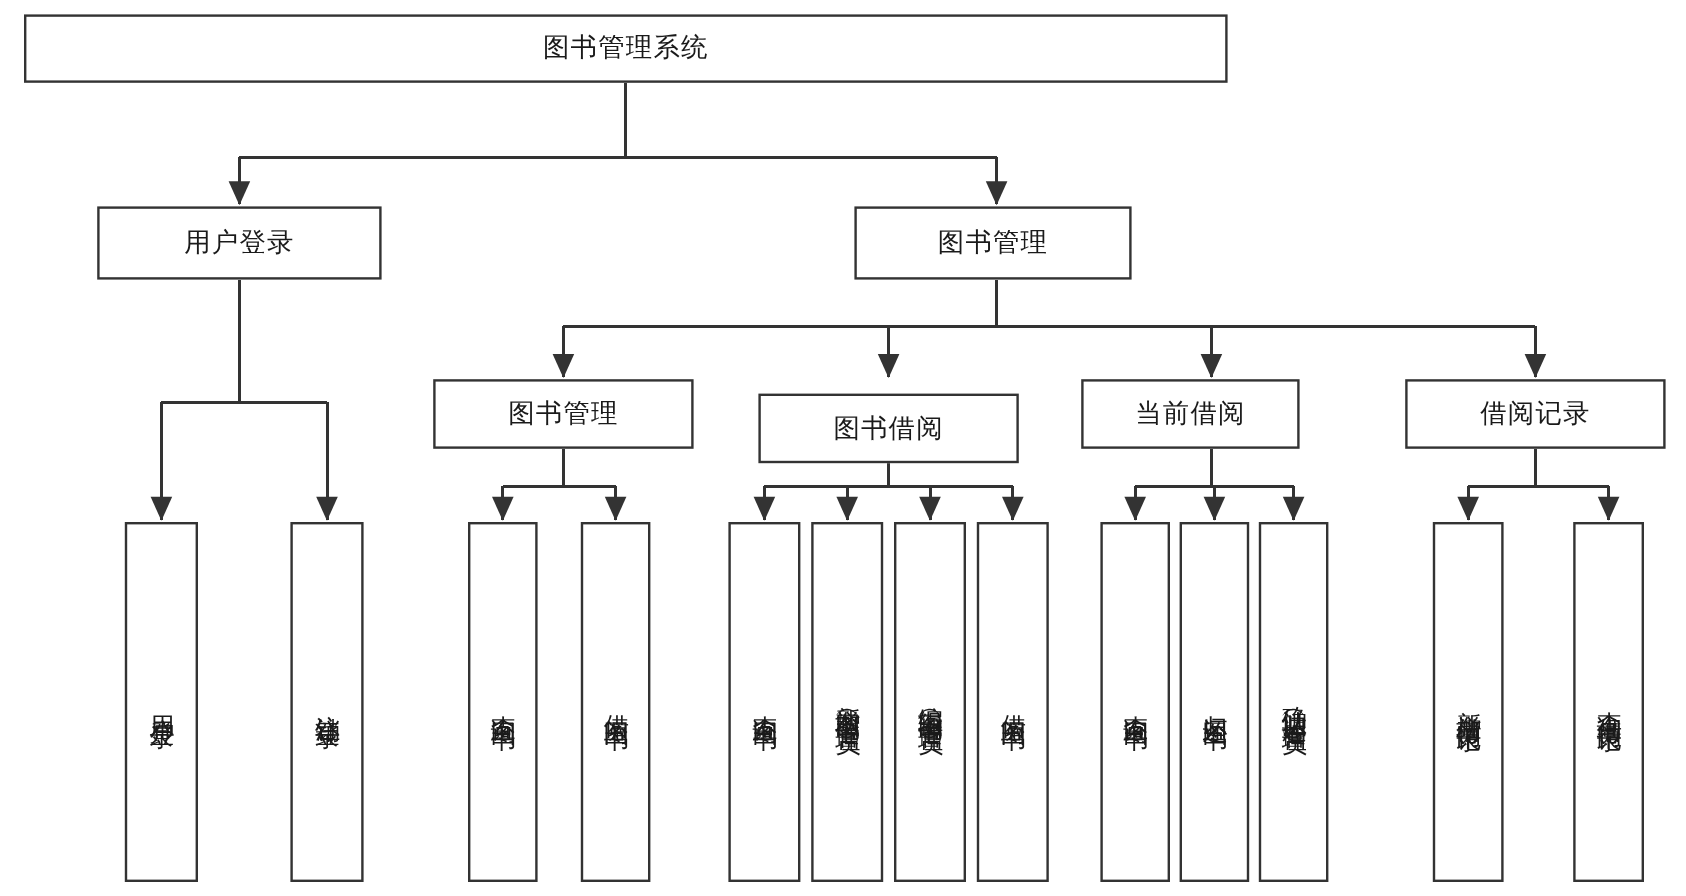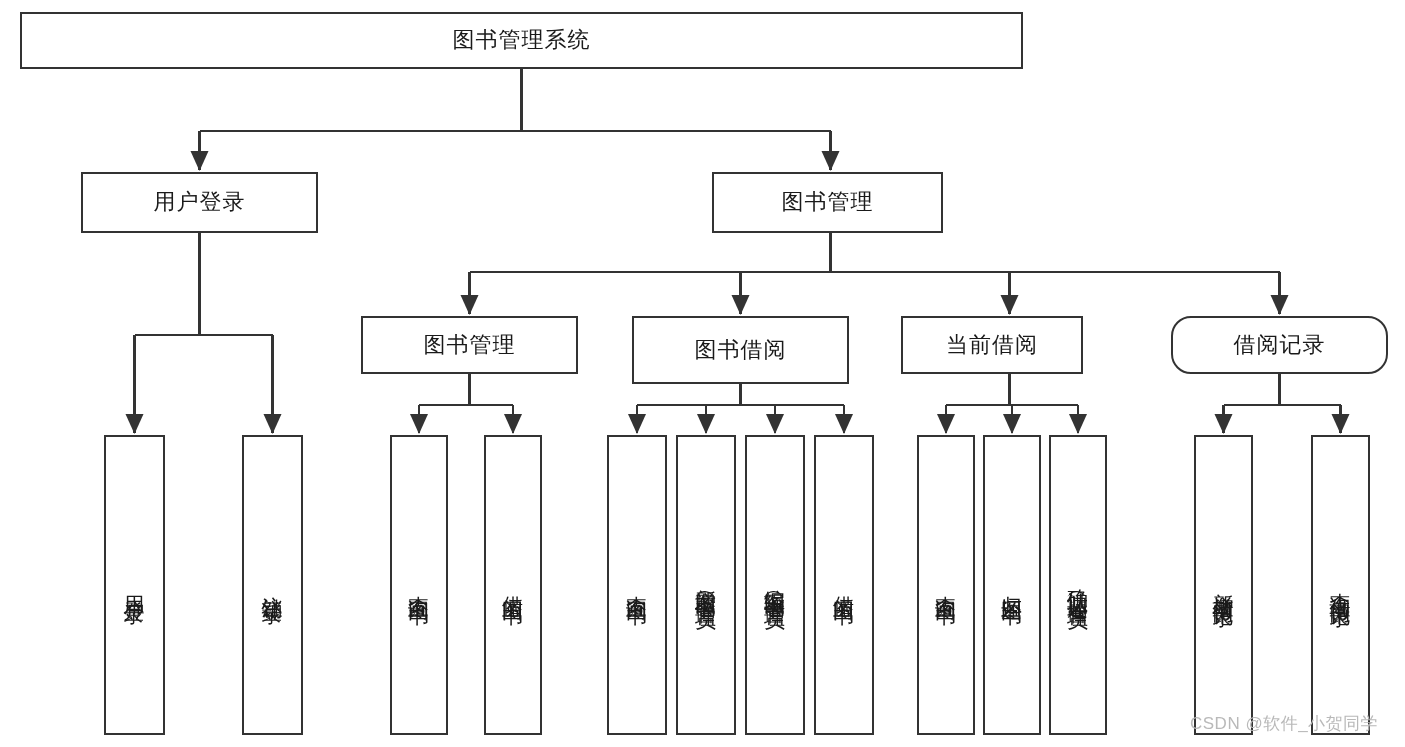--- a/index.html
+++ b/index.html
@@ -137,21 +137,21 @@
       </div>
       <div class="node h" style="left: 361px; top: 316px; width: 217px; height: 58px;">
         <span>图书管理</span>
       </div>
       <div class="node v" style="left: 390px; top: 435px; width: 58px; height: 300px;">
         <span class="vtext">查询图书</span>
       </div>
       <div class="node v" style="left: 484px; top: 435px; width: 58px; height: 300px;">
         <span class="vtext">借阅图书</span>
       </div>
-      <div class="node h" style="left: 632px; top: 316px; width: 217px; height: 68px;">
+      <div class="node h" style="left: 632px; top: 328px; width: 217px; height: 58px;">
         <span>图书借阅</span>
       </div>
       <div class="node v" style="left: 607px; top: 435px; width: 60px; height: 300px;">
         <span class="vtext">查询图书</span>
       </div>
       <div class="node v" style="left: 676px; top: 435px; width: 60px; height: 300px;">
         <span class="vtext">新增图书（管理员）</span>
       </div>
       <div class="node v" style="left: 745px; top: 435px; width: 60px; height: 300px;">
         <span class="vtext">编辑图书（管理员）</span>
@@ -164,26 +164,25 @@
       </div>
       <div class="node v" style="left: 917px; top: 435px; width: 58px; height: 300px;">
         <span class="vtext">查询图书</span>
       </div>
       <div class="node v" style="left: 983px; top: 435px; width: 58px; height: 300px;">
         <span class="vtext">归还图书</span>
       </div>
       <div class="node v" style="left: 1049px; top: 435px; width: 58px; height: 300px;">
         <span class="vtext">确认归还（管理员）</span>
       </div>
-      <div class="node h" style="left: 1171px; top: 316px; width: 217px; height: 58px; border-radius: 20px;">
+      <div class="node h" style="left: 1171px; top: 316px; width: 217px; height: 58px;">
         <span>借阅记录</span>
       </div>
       <div class="node v" style="left: 1194px; top: 435px; width: 59px; height: 300px;">
         <span class="vtext">新增借阅记录</span>
       </div>
       <div class="node v" style="left: 1311px; top: 435px; width: 59px; height: 300px;">
         <span class="vtext">查询借阅记录</span>
       </div>
     </div>
 
-  <div class="watermark" style="left: 1190px; top: 712px; color: rgb(185, 185, 185);">CSDN @软件_小贺同学</div>
 
 </div>
 
 </body></html>

